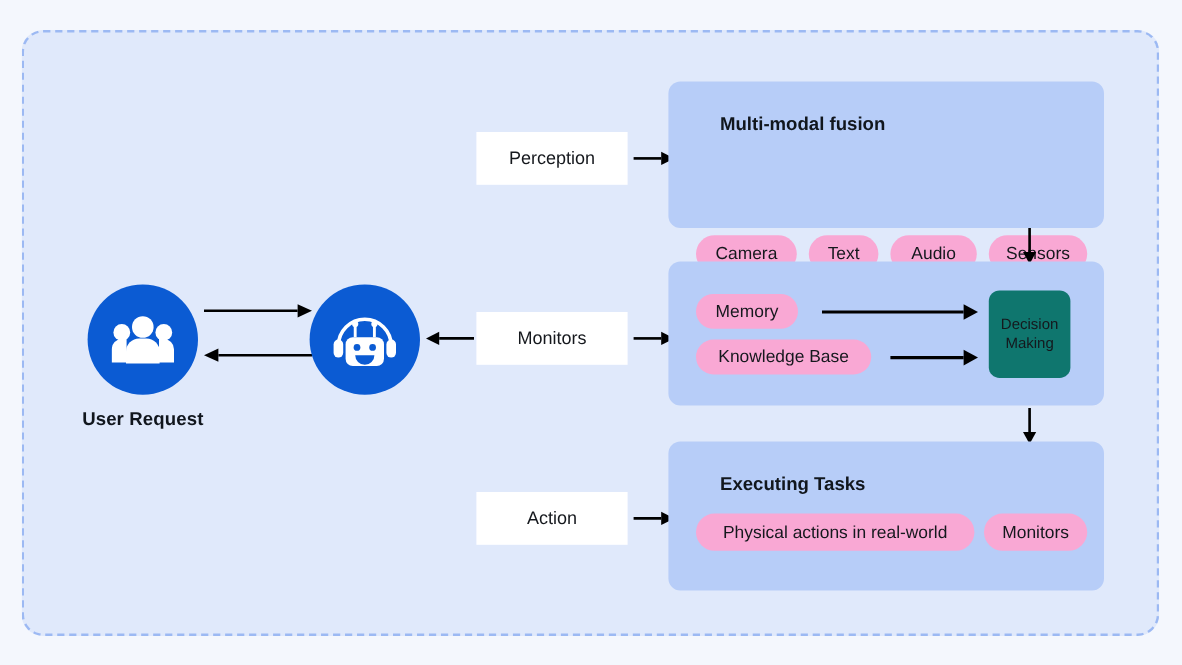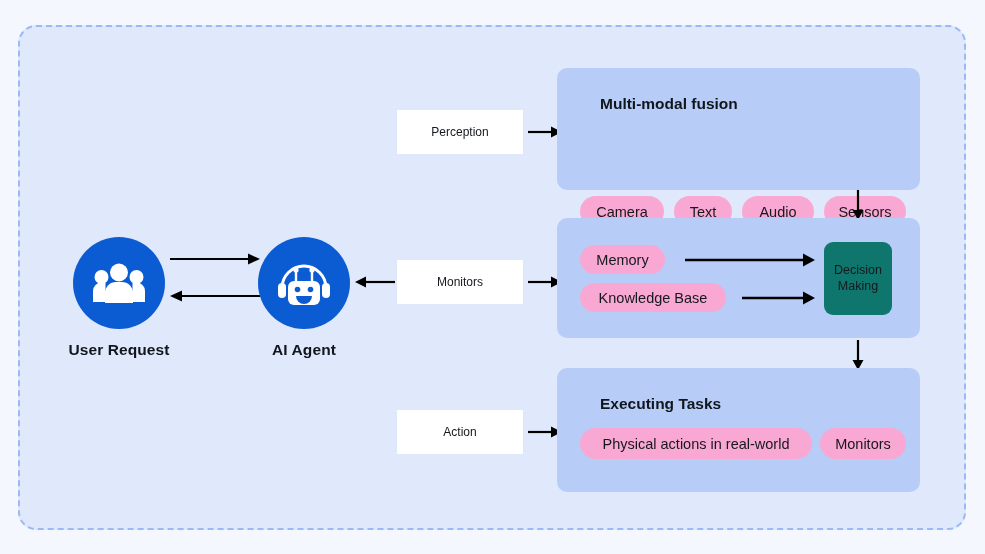--- a/index.html
+++ b/index.html
@@ -53,21 +53,21 @@
     letter-spacing: 0.1px;
   }
 
   
   .stage-box {
     position: absolute;
     background: #ffffff;
     display: flex;
     align-items: center;
     justify-content: center;
-    font-size: 12px;
+    font-size: 15px;
     color: #15181d;
     box-sizing: border-box;
   }
 
   
   .panel {
     position: absolute;
     background: #b7cdf8;
     border-radius: 10px;
     box-sizing: border-box;
@@ -166,21 +166,20 @@
       <circle cx="36" cy="12" r="2.6" fill="#ffffff"></circle>
 
       <rect x="12" y="23" width="32" height="24" rx="6" fill="#ffffff"></rect>
 
       <circle cx="21.5" cy="31.5" r="2.8" fill="#0b5bd3"></circle>
       <circle cx="34.5" cy="31.5" r="2.8" fill="#0b5bd3"></circle>
 
       <path d="M20 38 h16 a8 8 0 0 1 -16 0 z" fill="#0b5bd3"></path>
     </svg>
   </div>
-  <div class="node-label" style="left:204px; top:341px;" data-name="node-ai-agent-label">AI Agent</div>
 
   <div class="stage-box" style="left:397px; top:110px; width:126px; height:44px;" data-name="stage-perception">
     <span data-name="stage-perception-label">Perception</span>
   </div>
   <div class="arrow" style="left:528px; top:125px;" data-name="connector-perception-to-panel">
     <svg width="34" height="14" viewBox="0 0 34 14">
       <line x1="0" y1="7" x2="23" y2="7" stroke="#000" stroke-width="2.2"></line>
       <polygon points="23,1.5 34,7 23,12.5" fill="#000"></polygon>
     </svg>
   </div>

